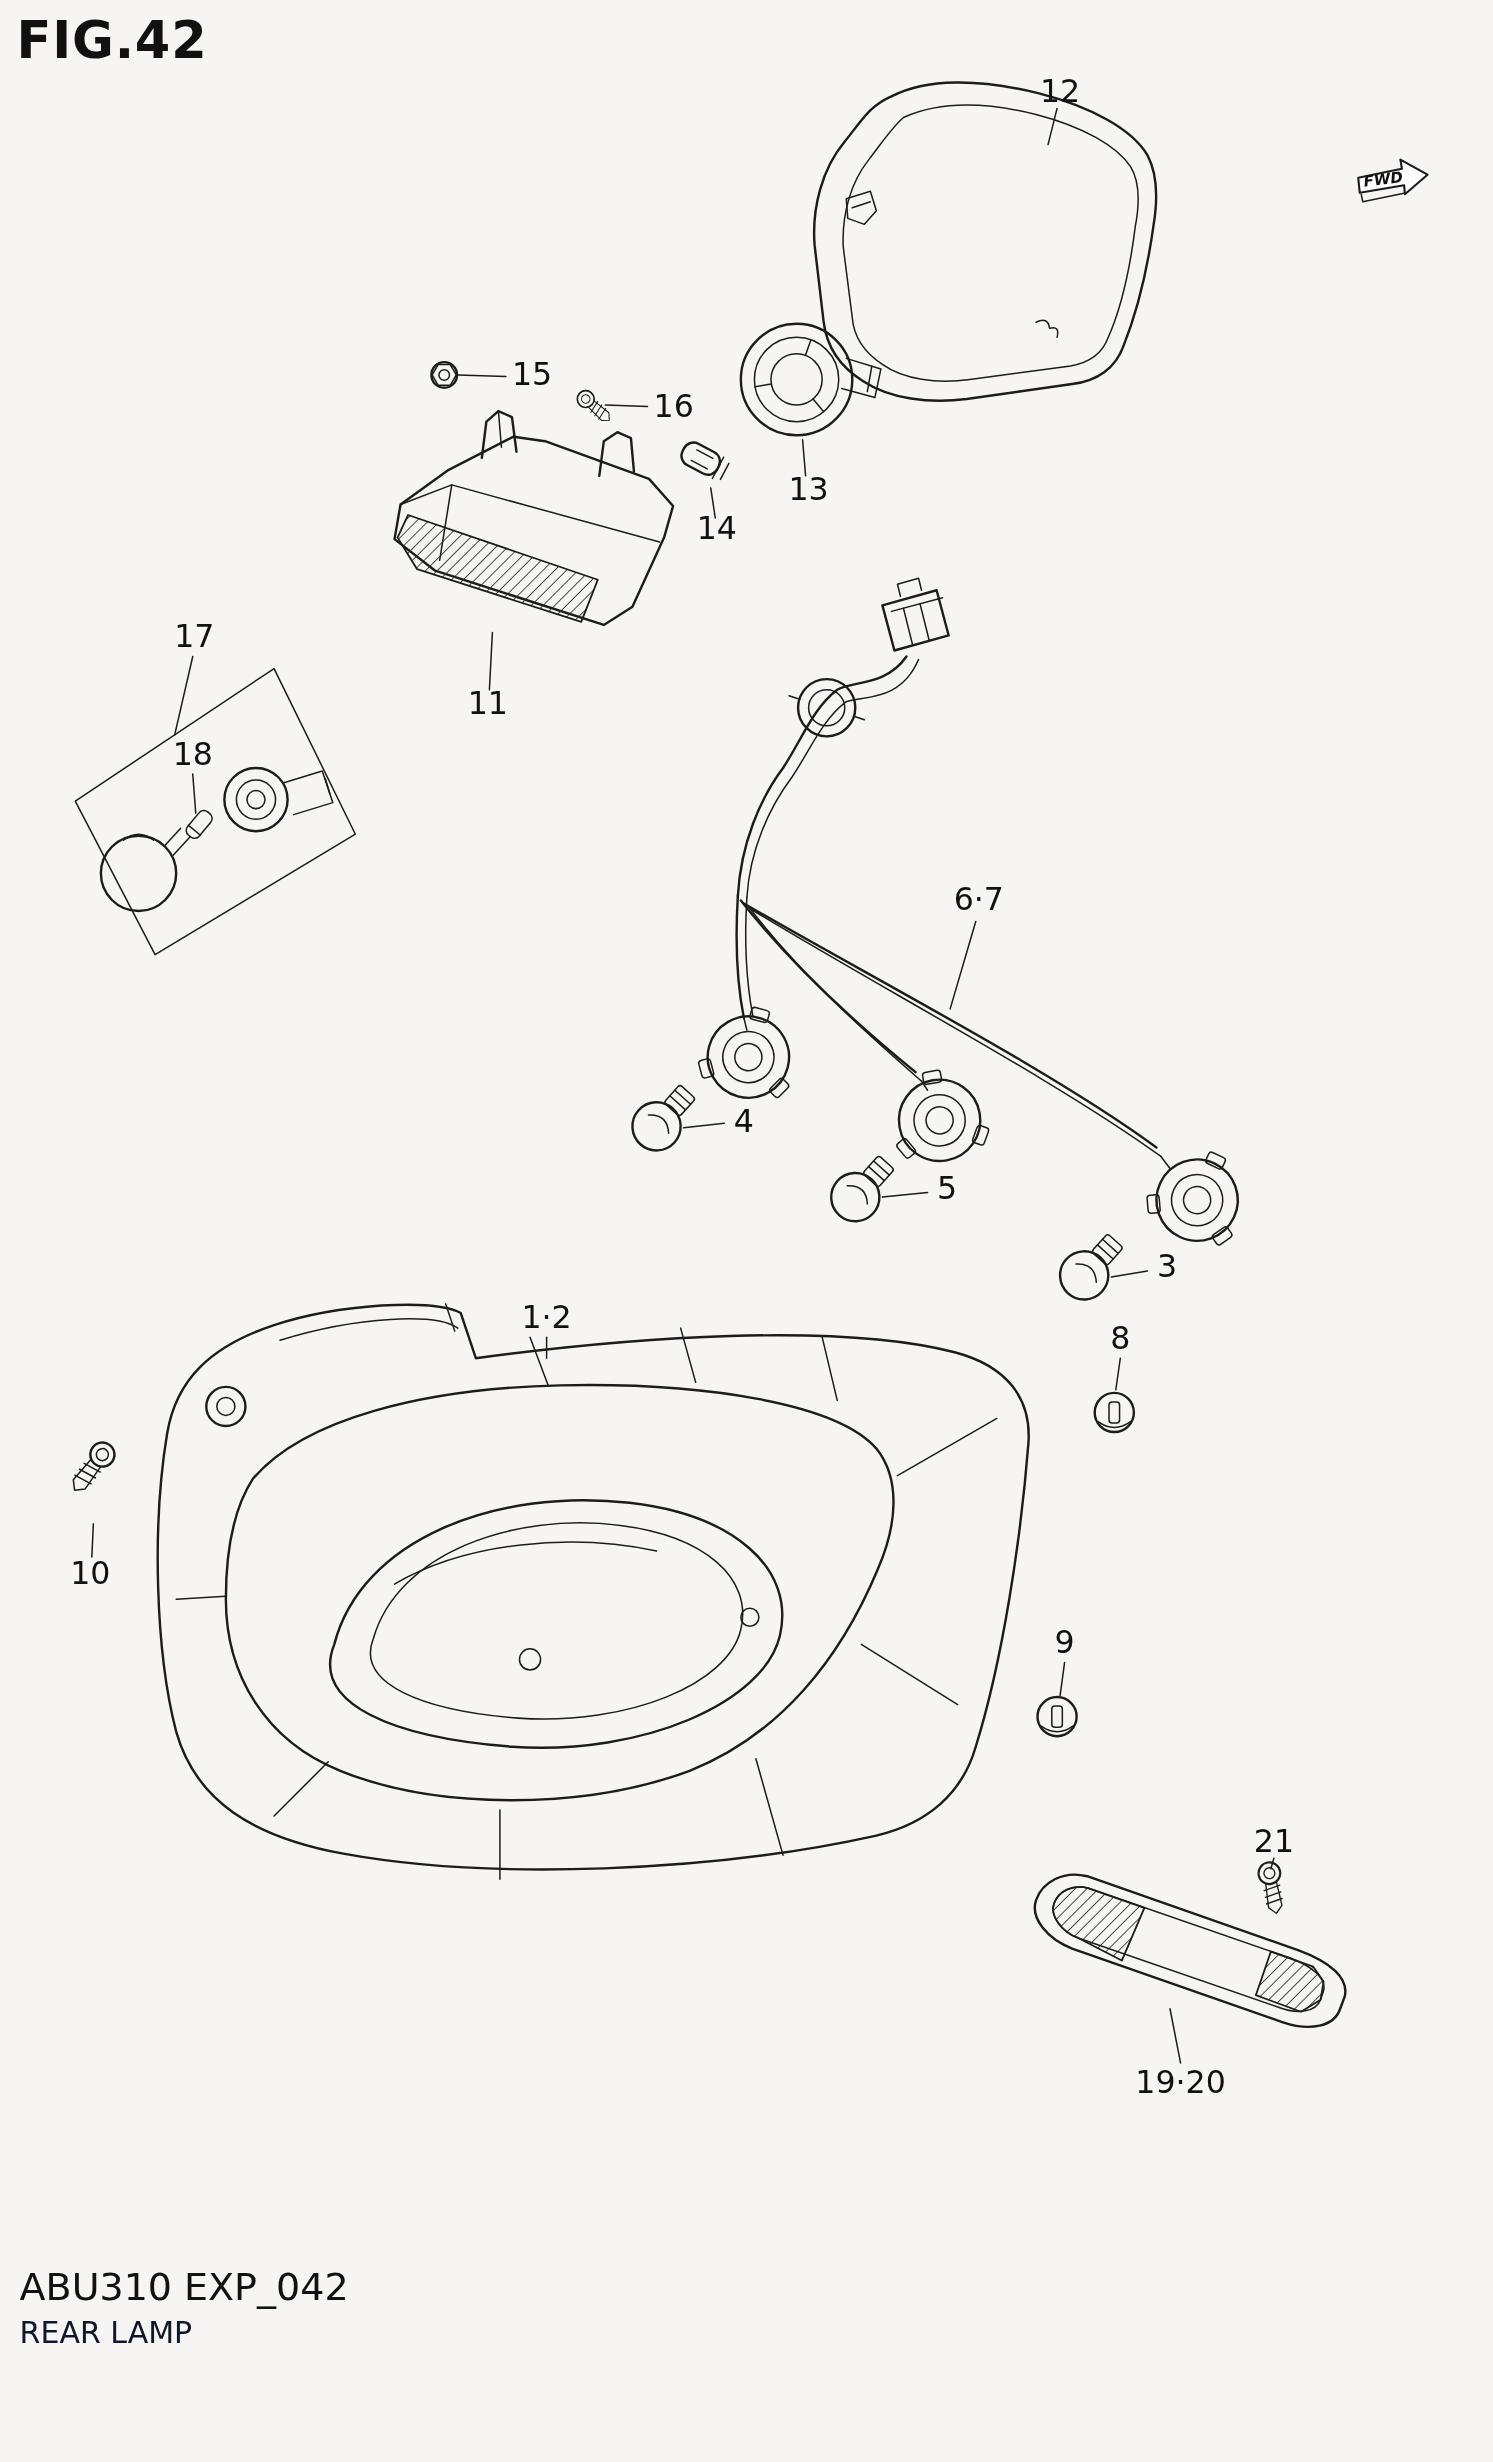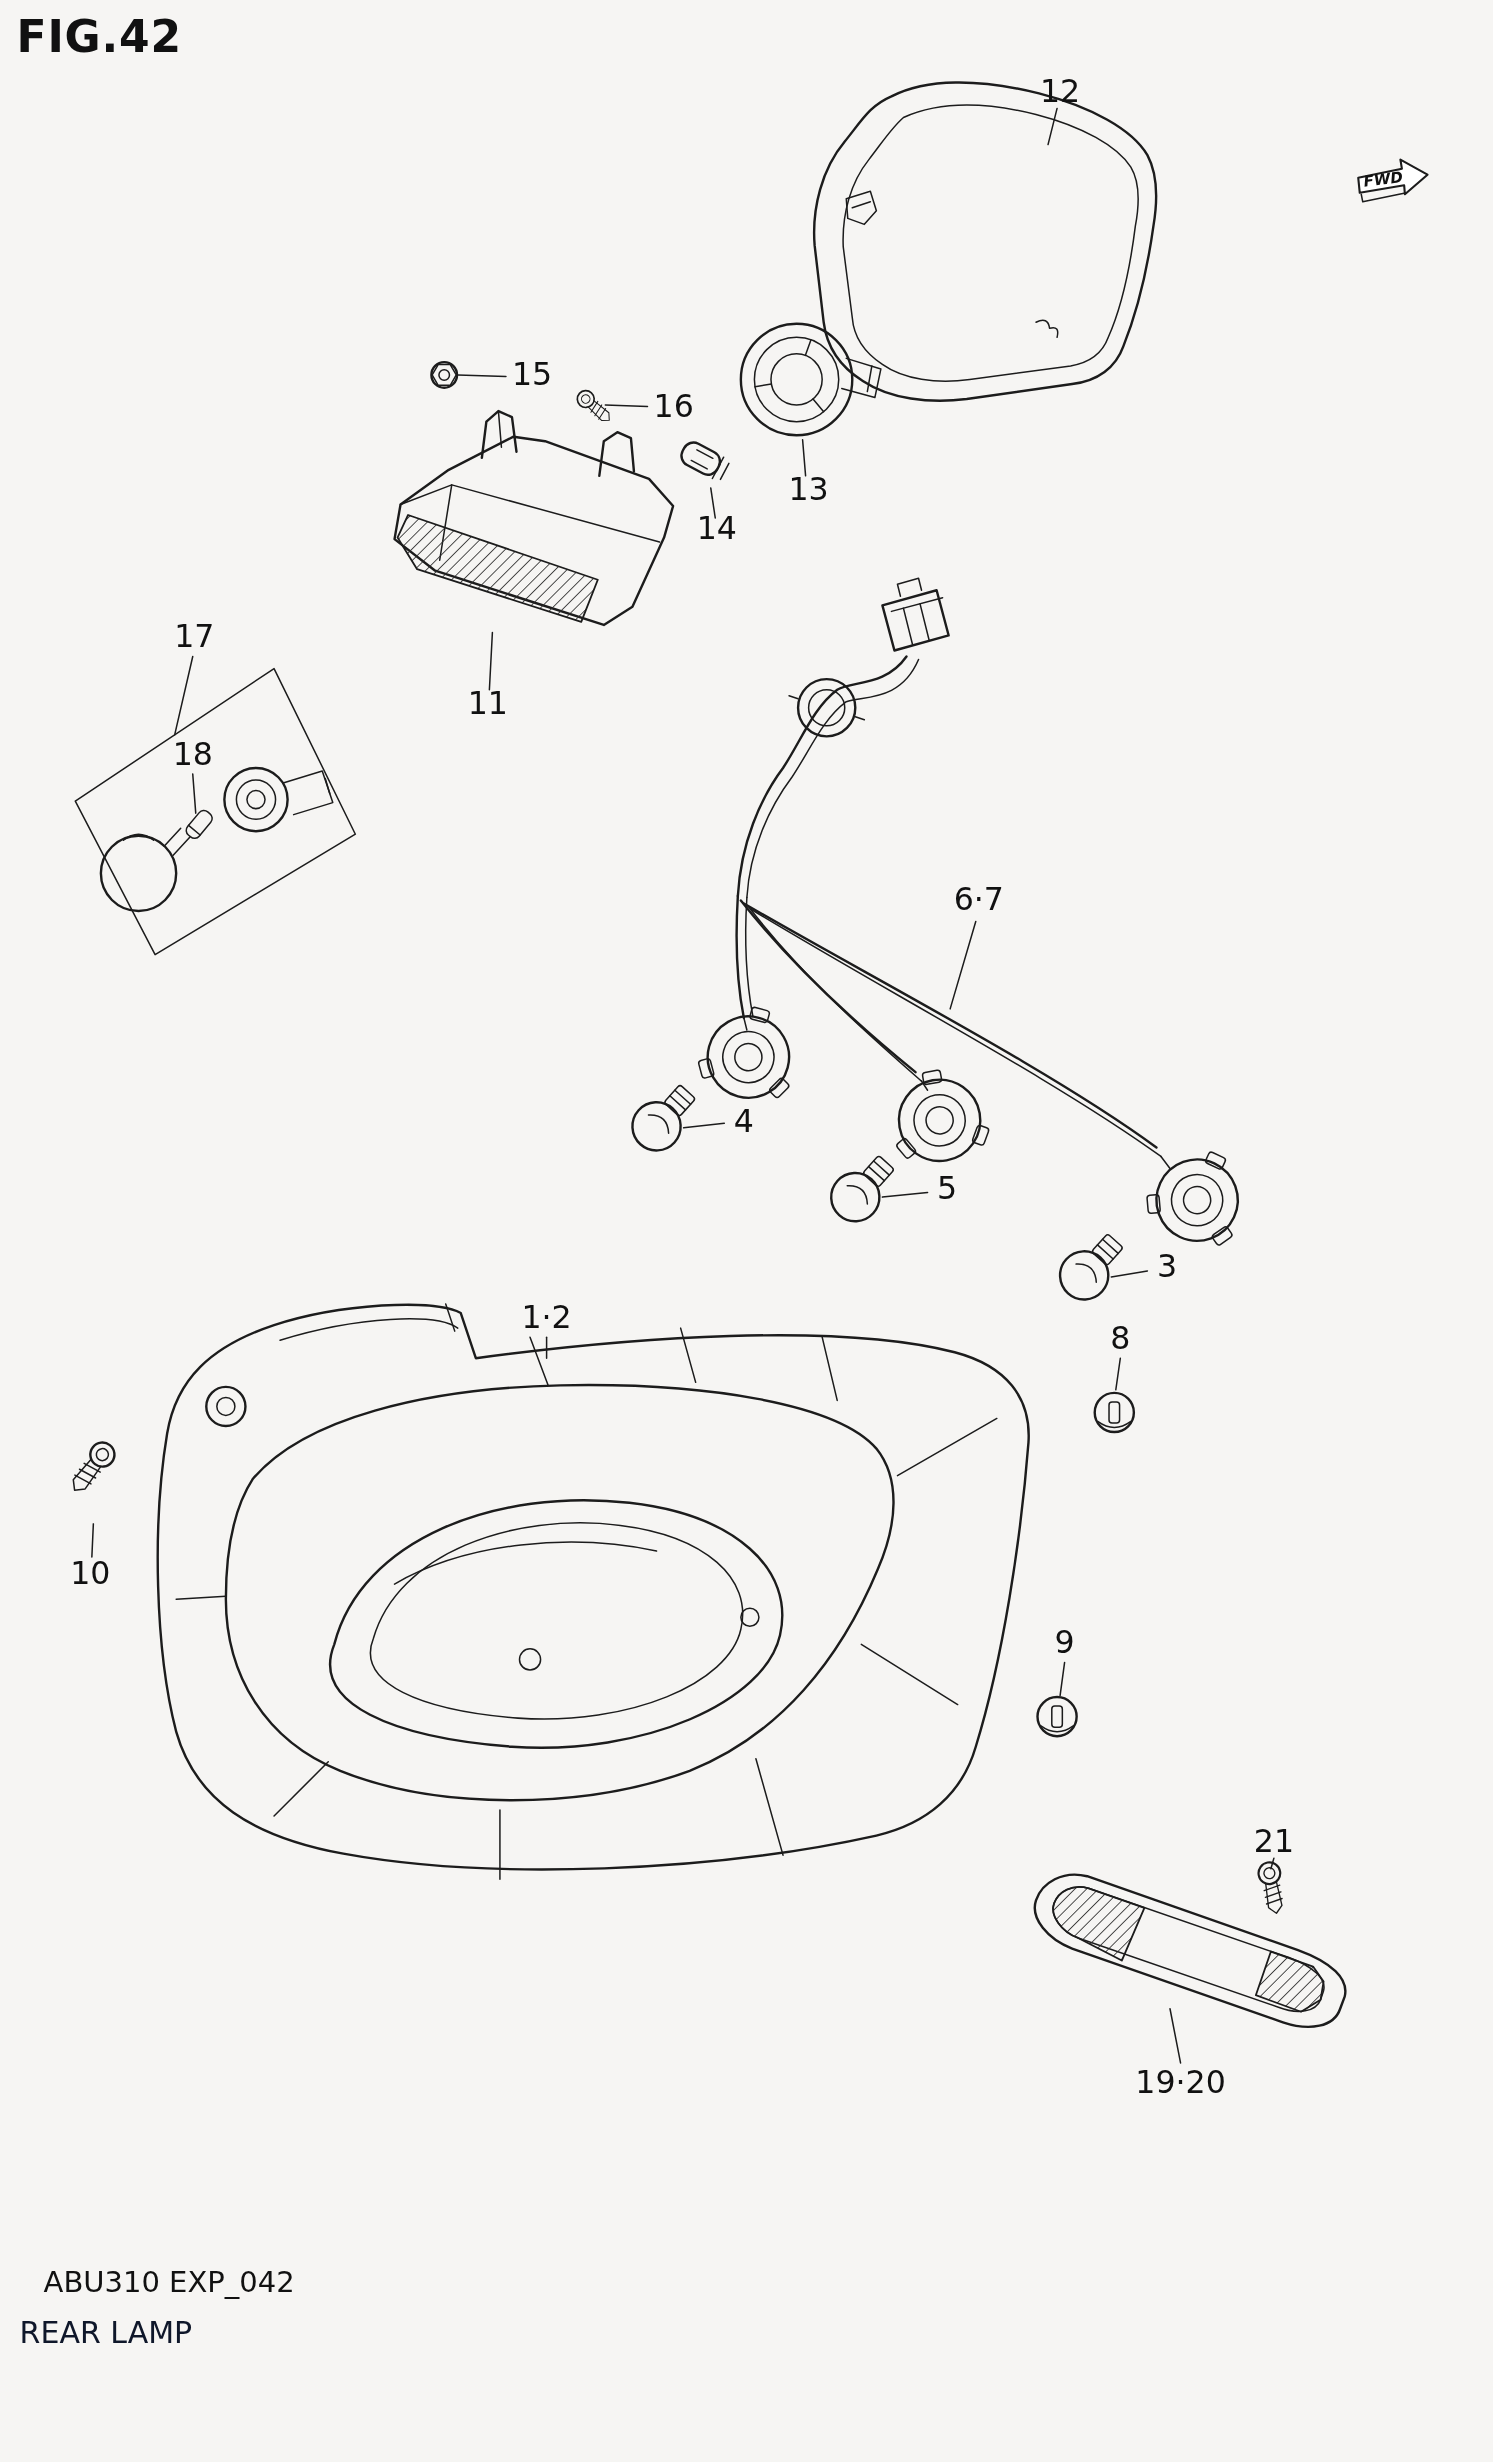--- a/index.html
+++ b/index.html
@@ -6,25 +6,25 @@
   .page {
     position:relative;
     width:1493px;
     height:2462px;
     background:#f6f5f3;
     font-family:"DejaVu Sans","Liberation Sans",sans-serif;
     overflow:hidden;
   }
   .fig-title {
     position:absolute; top:10.5px; left:16.6px;
-    font-size:44px; font-weight:700; color:#111; letter-spacing:0.8px;
+    font-size:51px; font-weight:700; color:#111; letter-spacing:0.8px;
   }
   .footer-code {
     position:absolute; top:2265px; left:19.6px;
-    font-size:29px; color:#111;margin-left:24px;
+    font-size:38px; color:#111;
   }
   .footer-name {
     position:absolute; top:2315px; left:19.6px;
     font-size:30px; color:#0f172a;
   }
   svg.diagram { position:absolute; left:0; top:0; width:1493px; height:2462px; }
 
   .ln      { fill:none; stroke:#1c1c1c; stroke-width:1.6; stroke-linecap:round; stroke-linejoin:round; }
   .ln-thin { fill:none; stroke:#1c1c1c; stroke-width:1.0; stroke-linecap:round; stroke-linejoin:round; }
   .hatch-shape { stroke:#1c1c1c; stroke-width:1.2; stroke-linejoin:round; }

